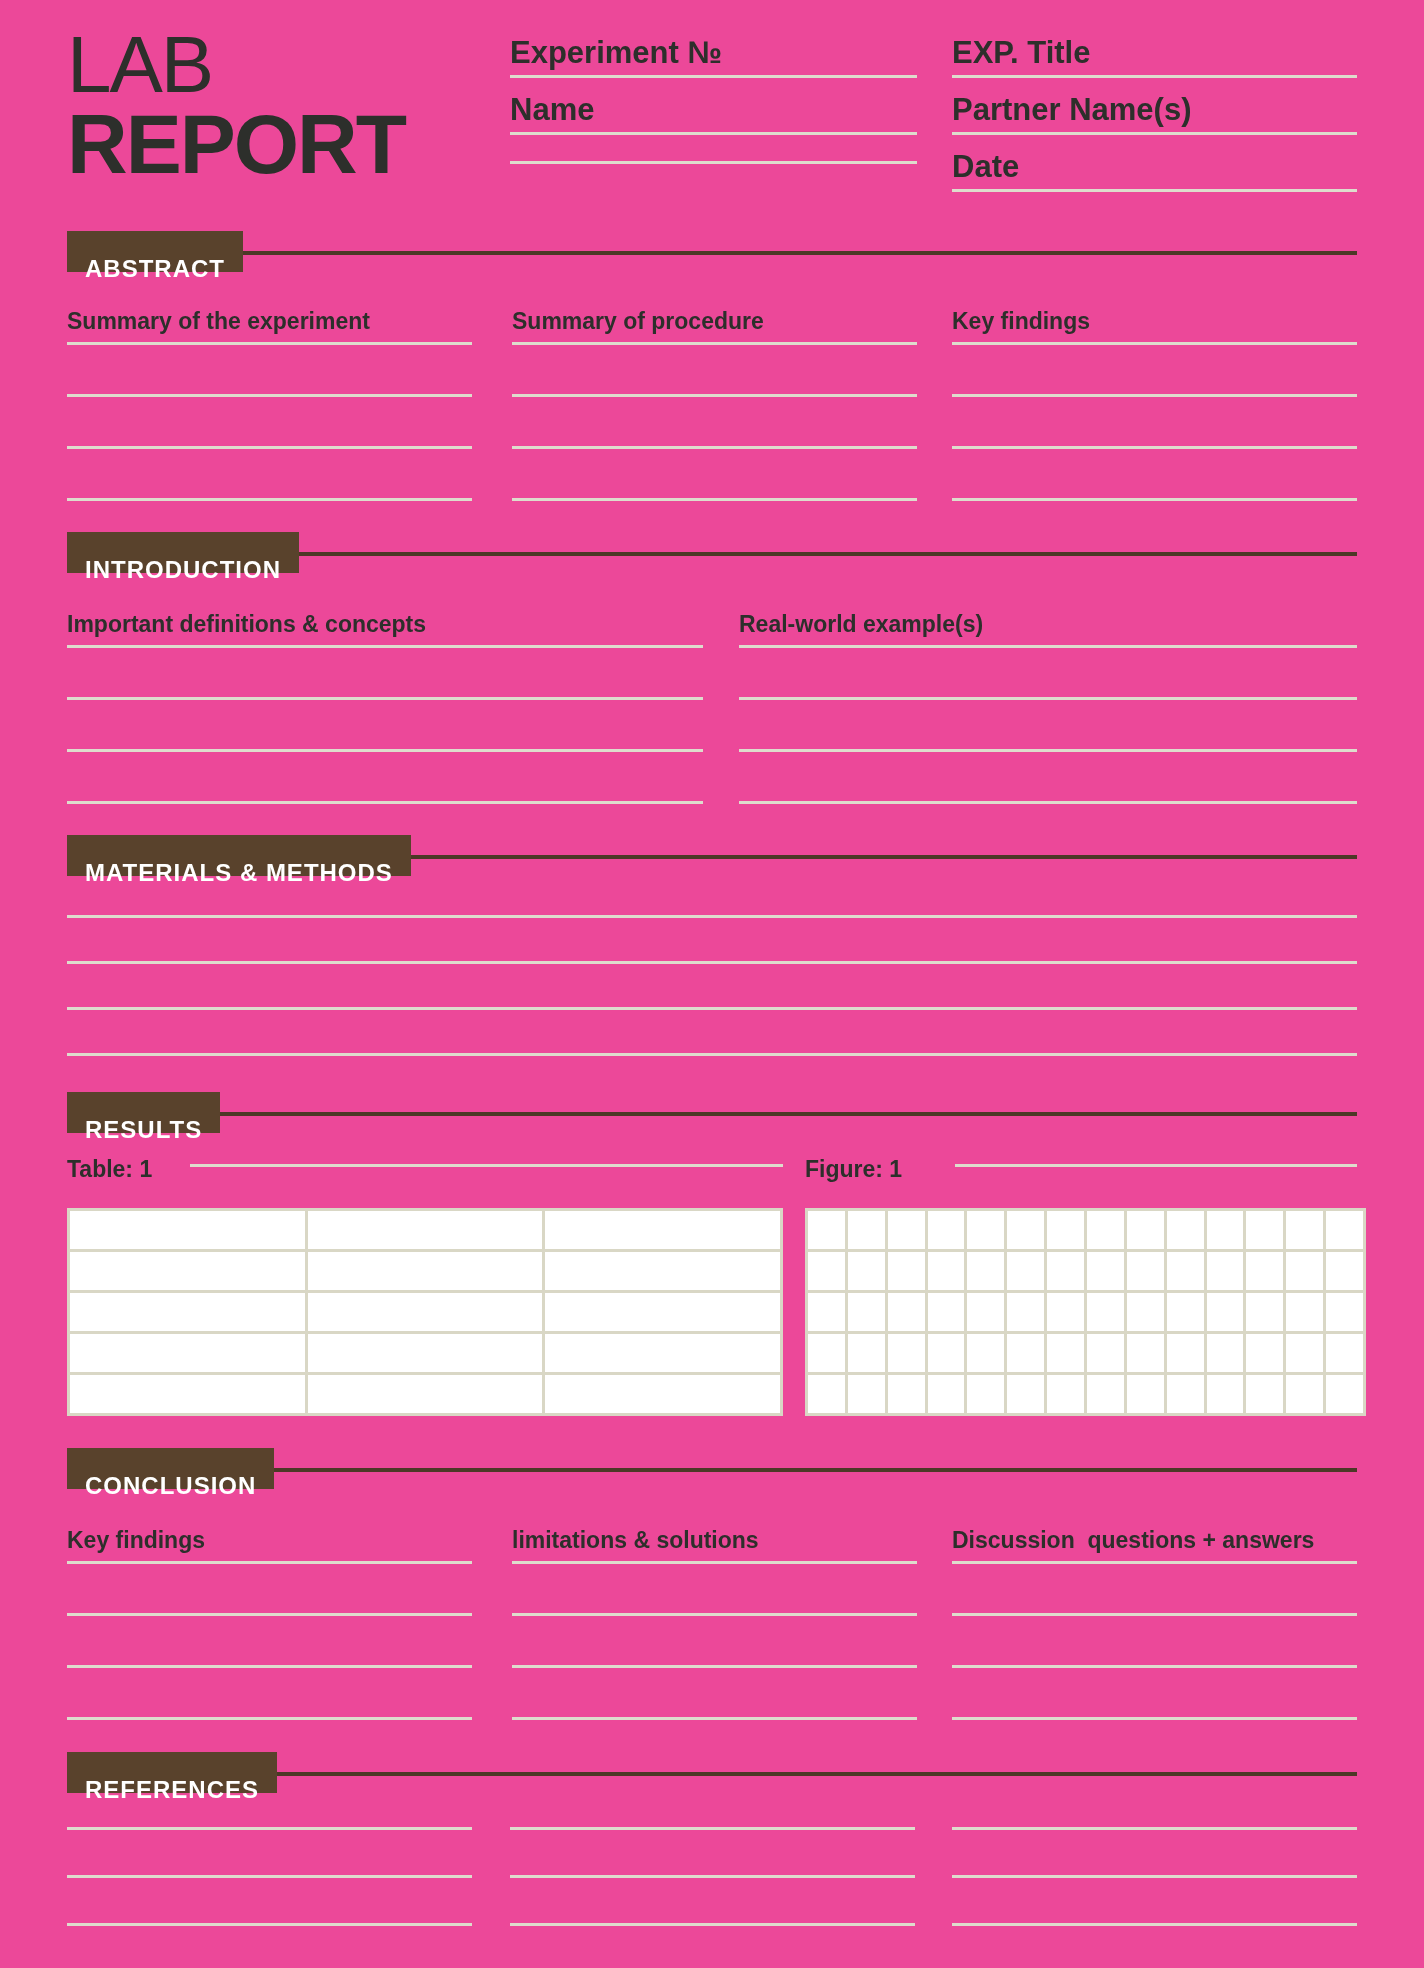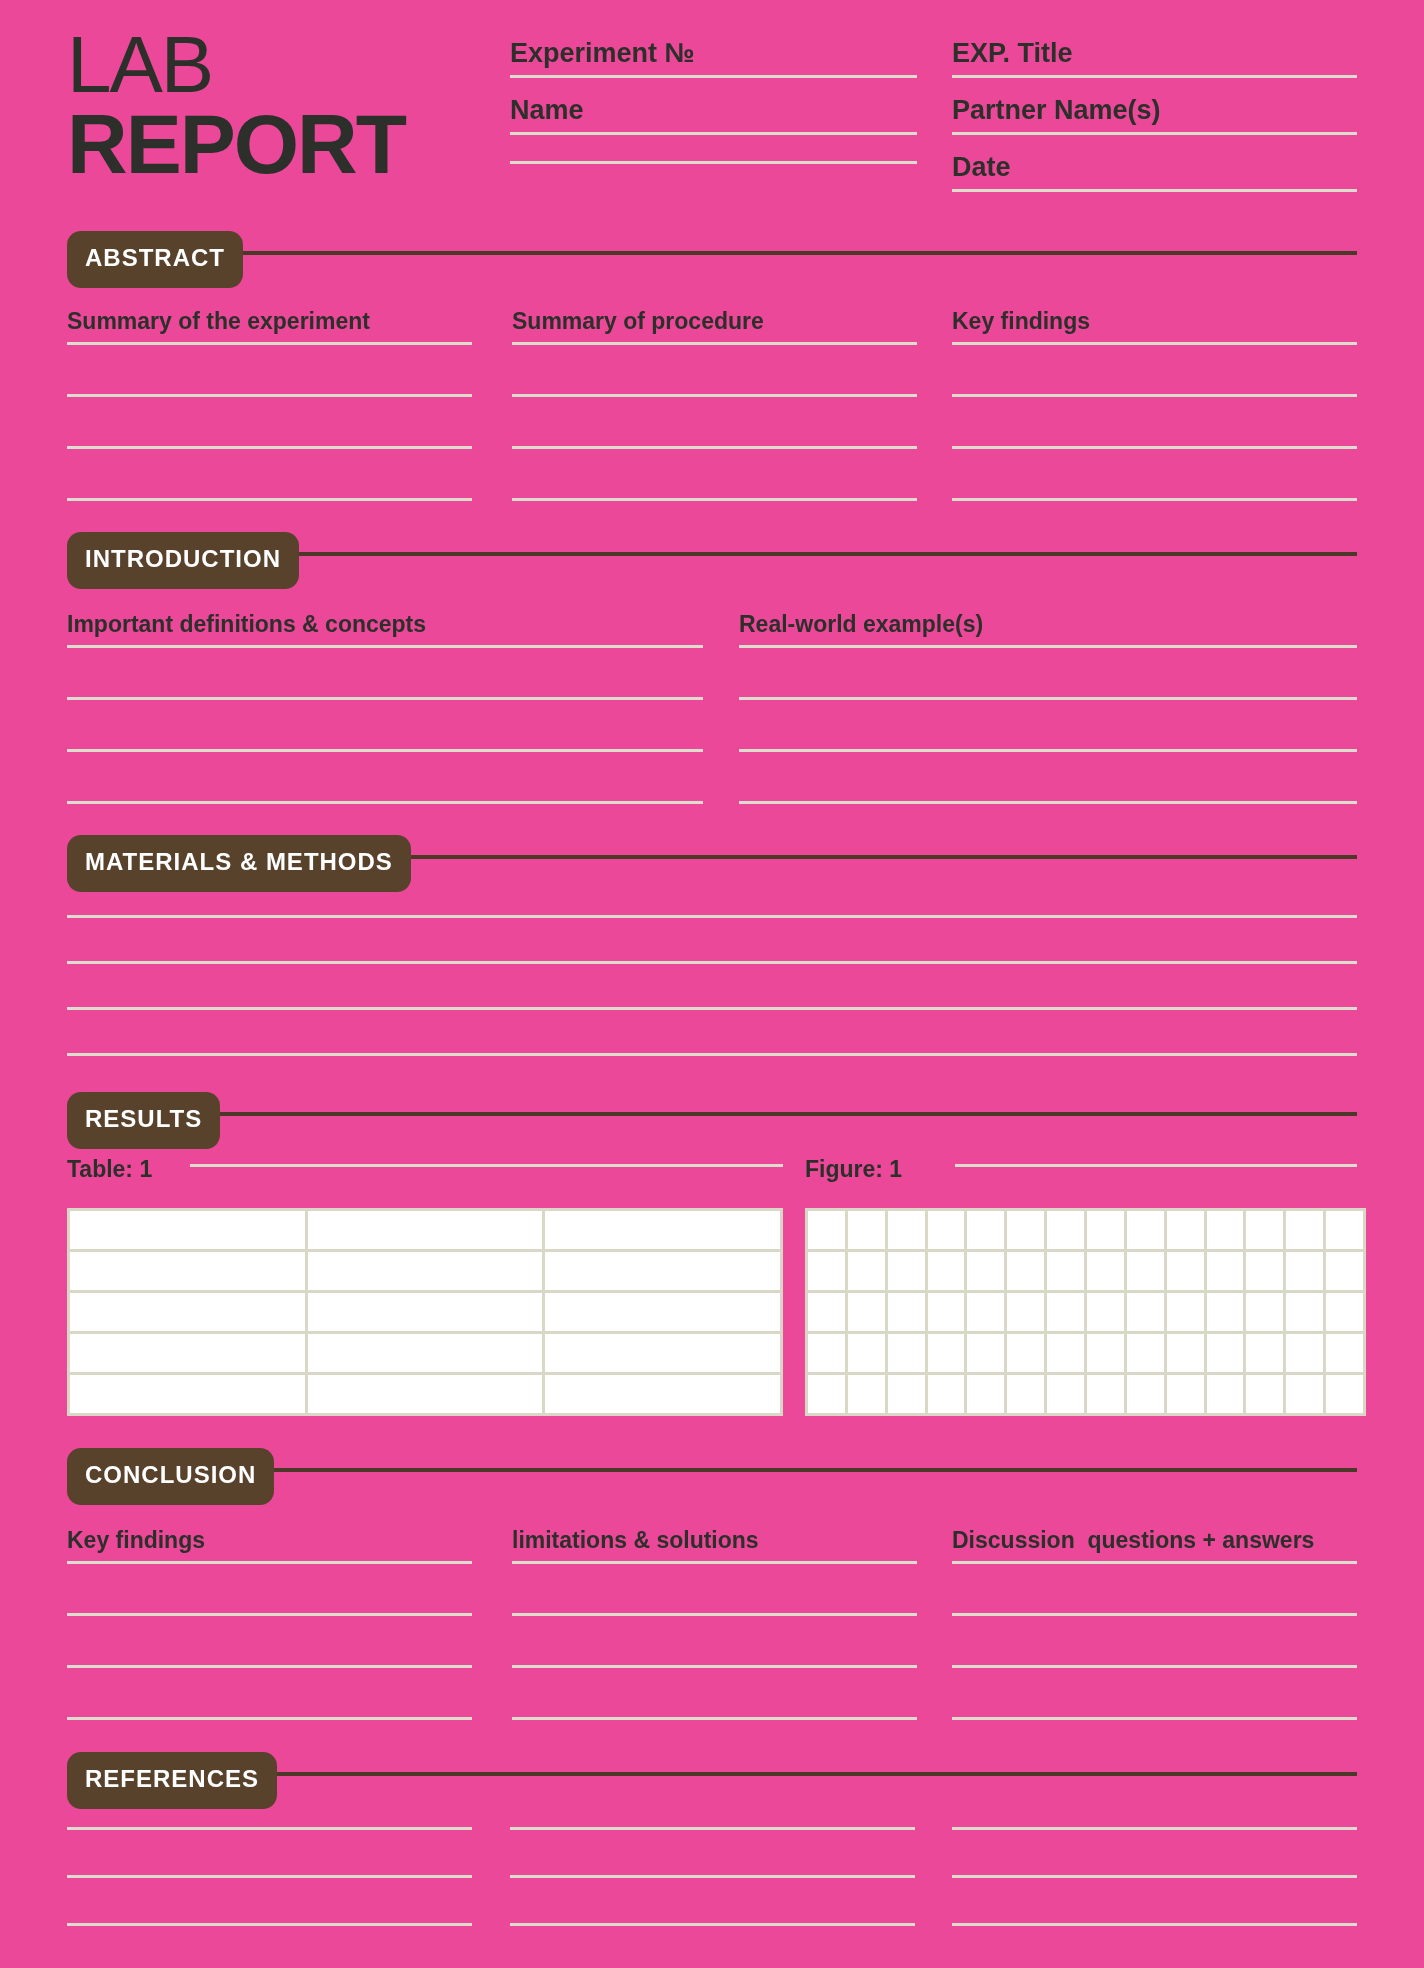--- a/index.html
+++ b/index.html
@@ -7,28 +7,28 @@
   body { font-family:"Liberation Sans","DejaVu Sans",sans-serif; color:#2d2f2b; }
   .page { position:relative; width:1424px; height:1968px; background:#ec4899; overflow:hidden; }
 
   
   .logo { position:absolute; left:67px; top:26px; }
   .logo-lab { font-size:80px; font-weight:400; letter-spacing:-2px; line-height:78px; color:#2d2f2b; }
   .logo-report { font-size:84px; font-weight:800; letter-spacing:-2px; line-height:80px; color:#2d2f2b; }
 
   
   .hfield { position:absolute; width:407px; }
-  .hlabel { font-size:27px; font-weight:700; line-height:28px; white-space:pre-wrap; }
+  .hlabel { font-size:31px; font-weight:700; line-height:28px; white-space:pre-wrap; }
   .hline { height:3px; background:#dedccd; margin-top:8px; }
 
   
   .badge-rule { position:absolute; left:67px; width:1290px; height:4px; background:#4c3826; z-index:0; }
-  .badge { position:absolute; left:67px; height:57px; line-height:43px; padding:5px 18px;
+  .badge { position:absolute; left:67px; height:41px; line-height:43px; padding:16px 18px;
            background:#59422c; color:#ffffff; font-size:24px; font-weight:700;
-           letter-spacing:1px; z-index:1; white-space:nowrap;border-radius:14px; }
+           letter-spacing:1px; z-index:1; white-space:nowrap; }
 
   
   .fcol { position:absolute; }
   .flabel { font-size:23px; font-weight:700; line-height:30px; white-space:pre-wrap; }
   .ulab { height:3px; background:#dedccd; margin-top:6px; }
   .rules .rule { height:3px; background:#dedccd; margin-top:49px; }
 
   
   .matrules { position:absolute; }
   .matrules .rule { height:3px; background:#dedccd; margin-top:43px; }

